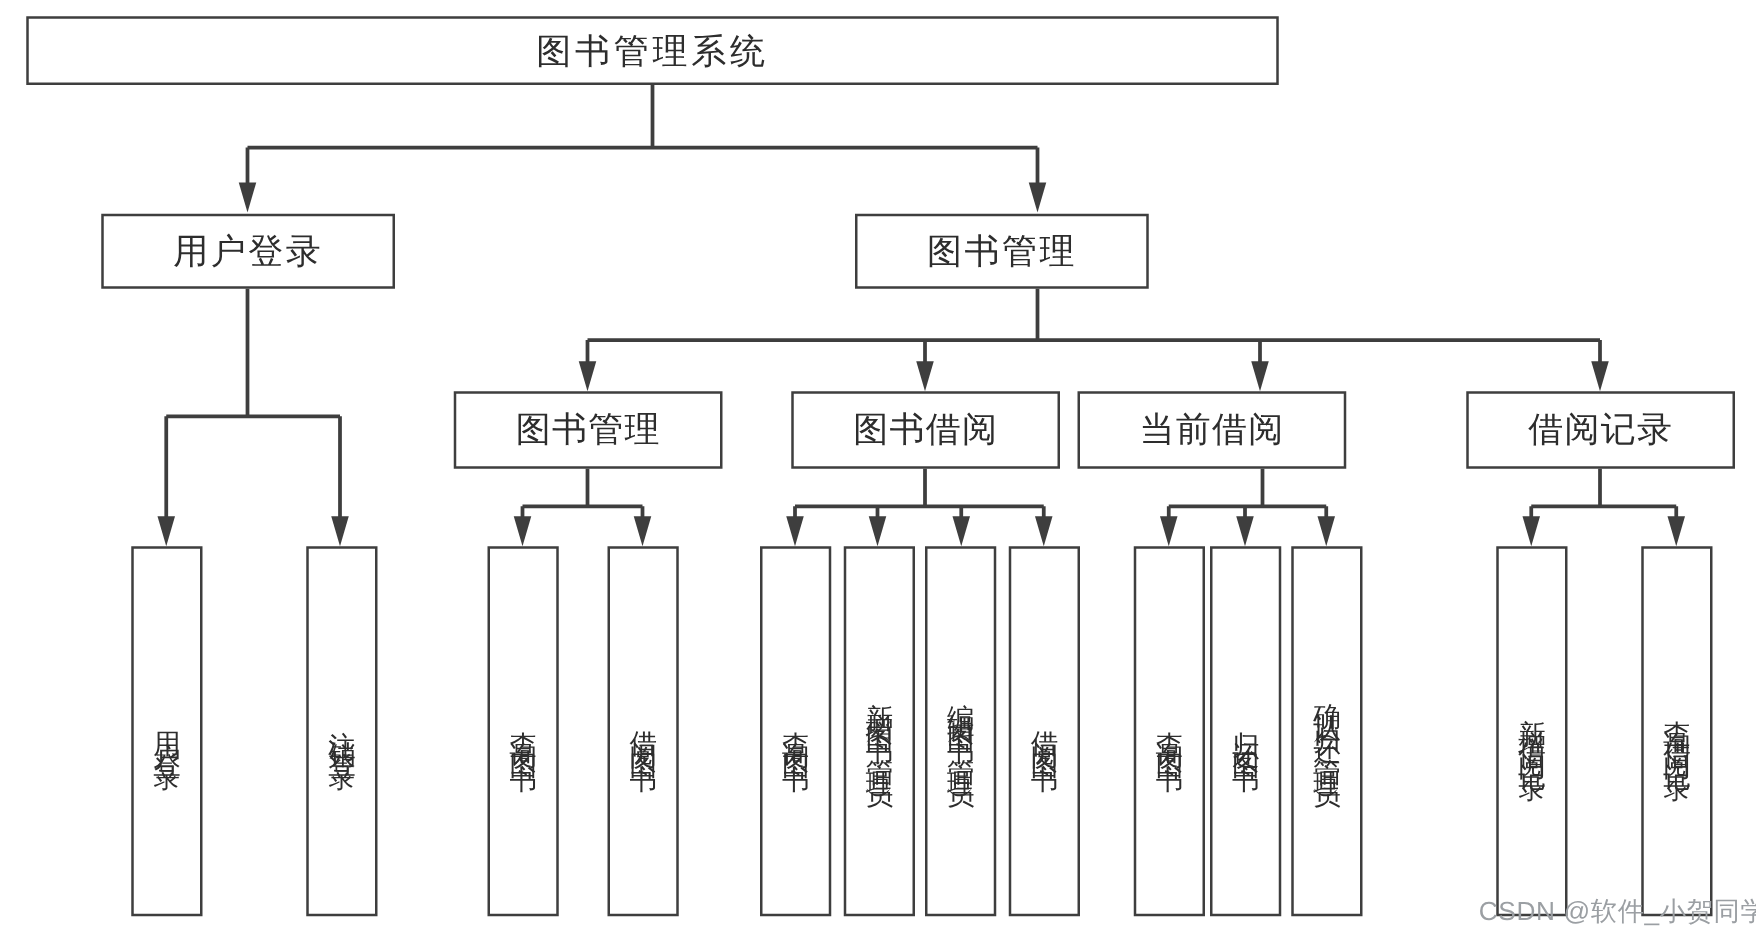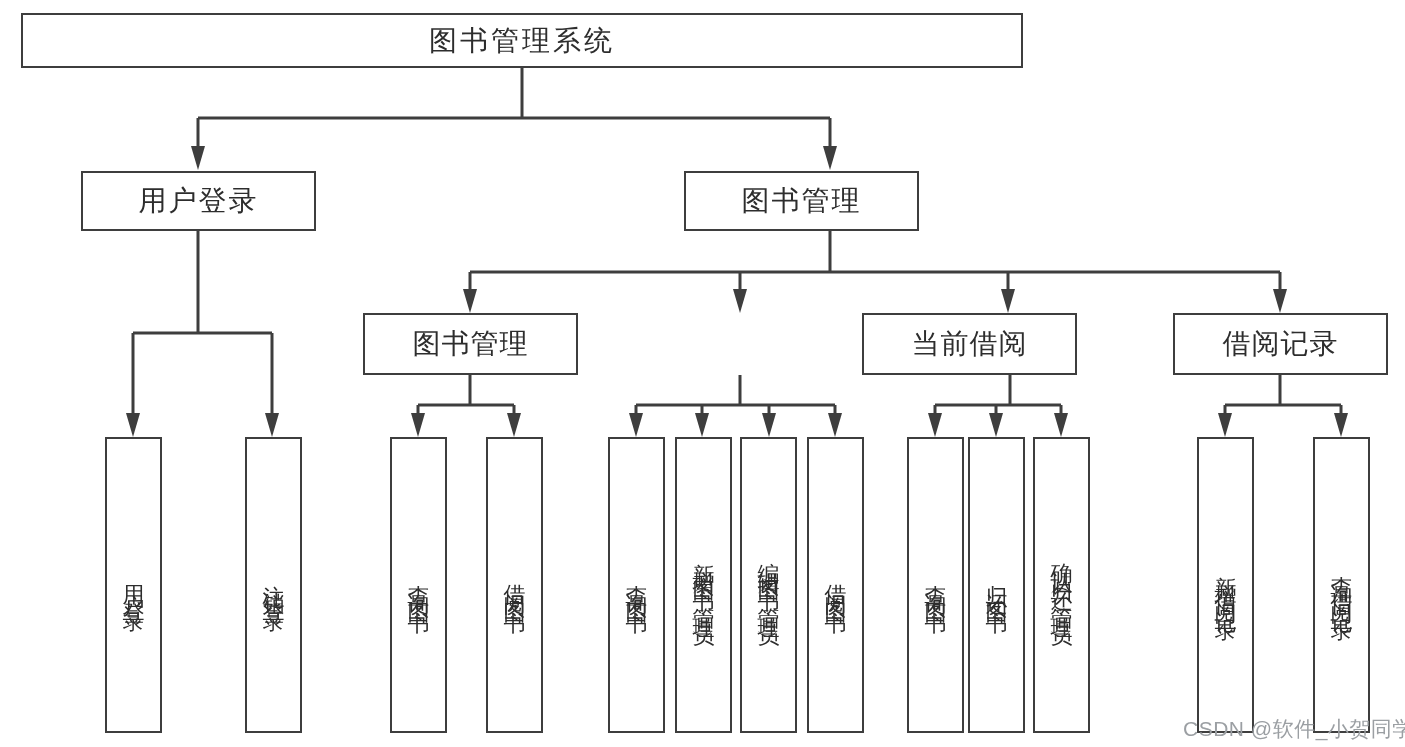--- a/index.html
+++ b/index.html
@@ -30,20 +30,21 @@
 <body>
 
 <div class="stage">
 
   <div class="node h root">图书管理系统</div>
 
   <div class="node h l2" style="left:81px">用户登录</div>
   <div class="node h l2" style="left:684px">图书管理</div>
 
   <div class="node h l3" style="left:363px">图书管理</div>
+  <div class="node h l3" style="left:633px">图书借阅</div>
   <div class="node h l3" style="left:862px">当前借阅</div>
   <div class="node h l3" style="left:1173px">借阅记录</div>
 
   <div class="node v" style="left:105px">用户登录</div>
   <div class="node v" style="left:245px">注销登录</div>
 
   <div class="node v" style="left:390px">查询图书</div>
   <div class="node v" style="left:486px">借阅图书</div>
 
   <div class="node v" style="left:608px">查询图书</div>

